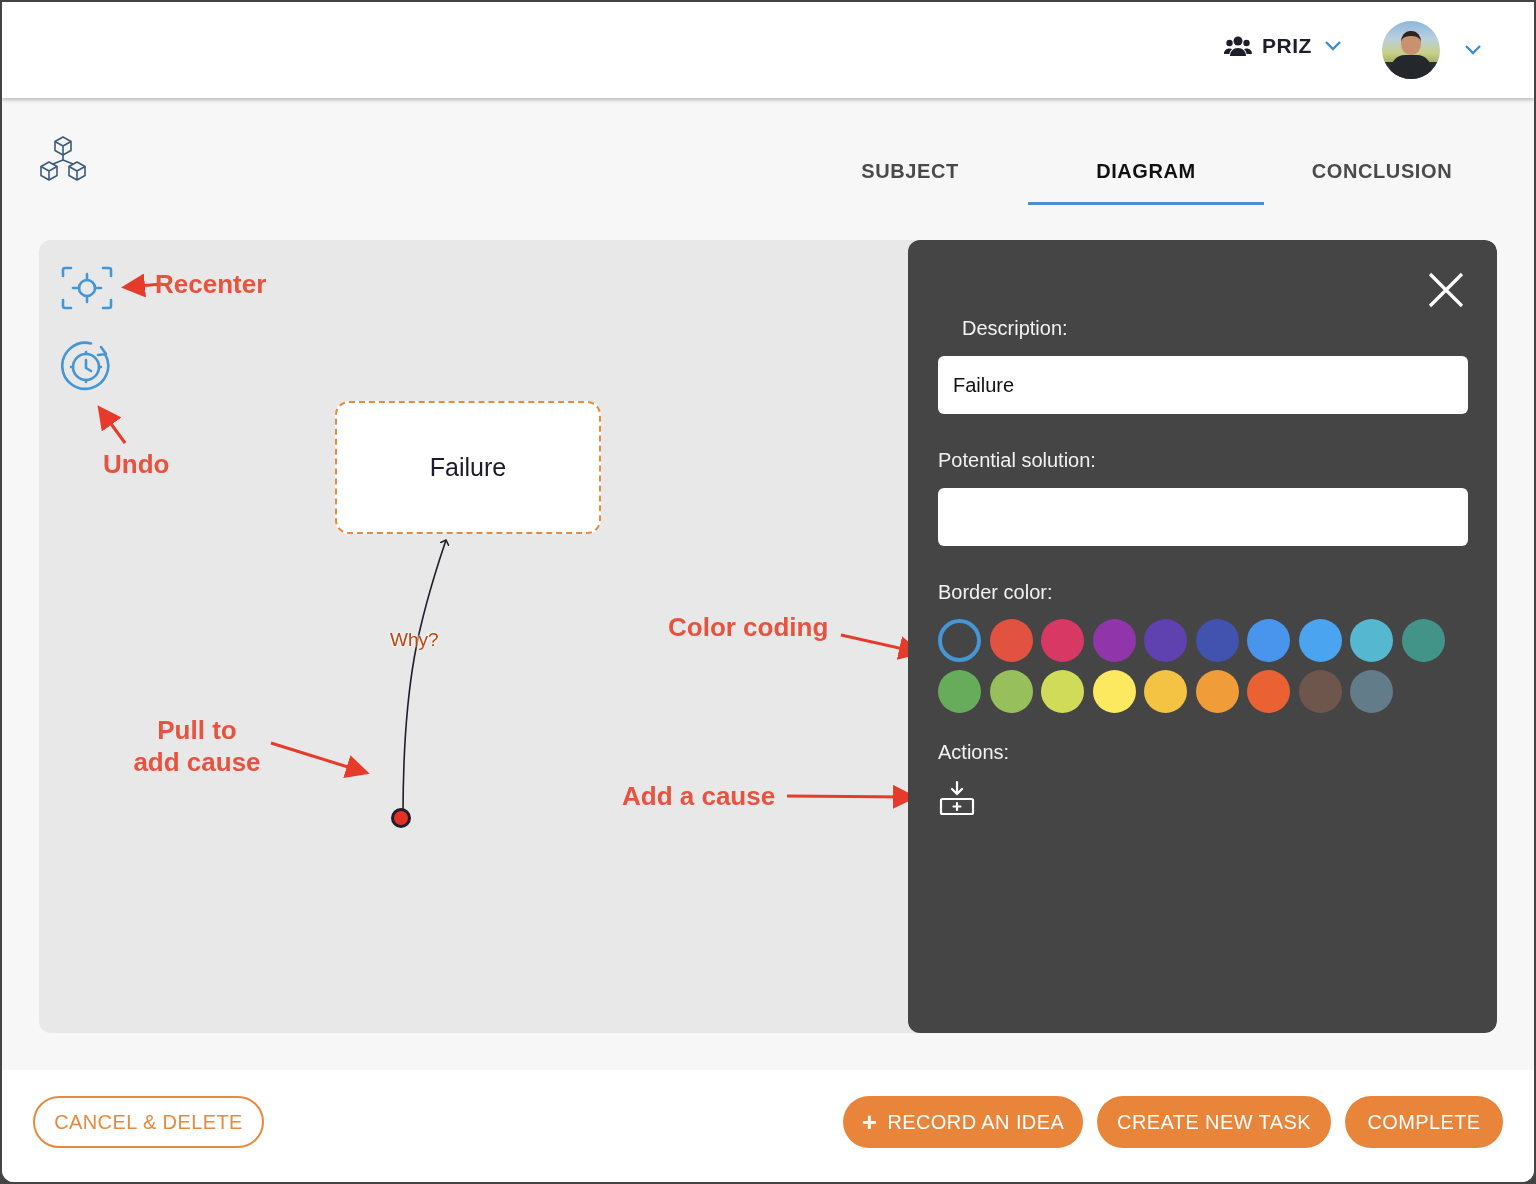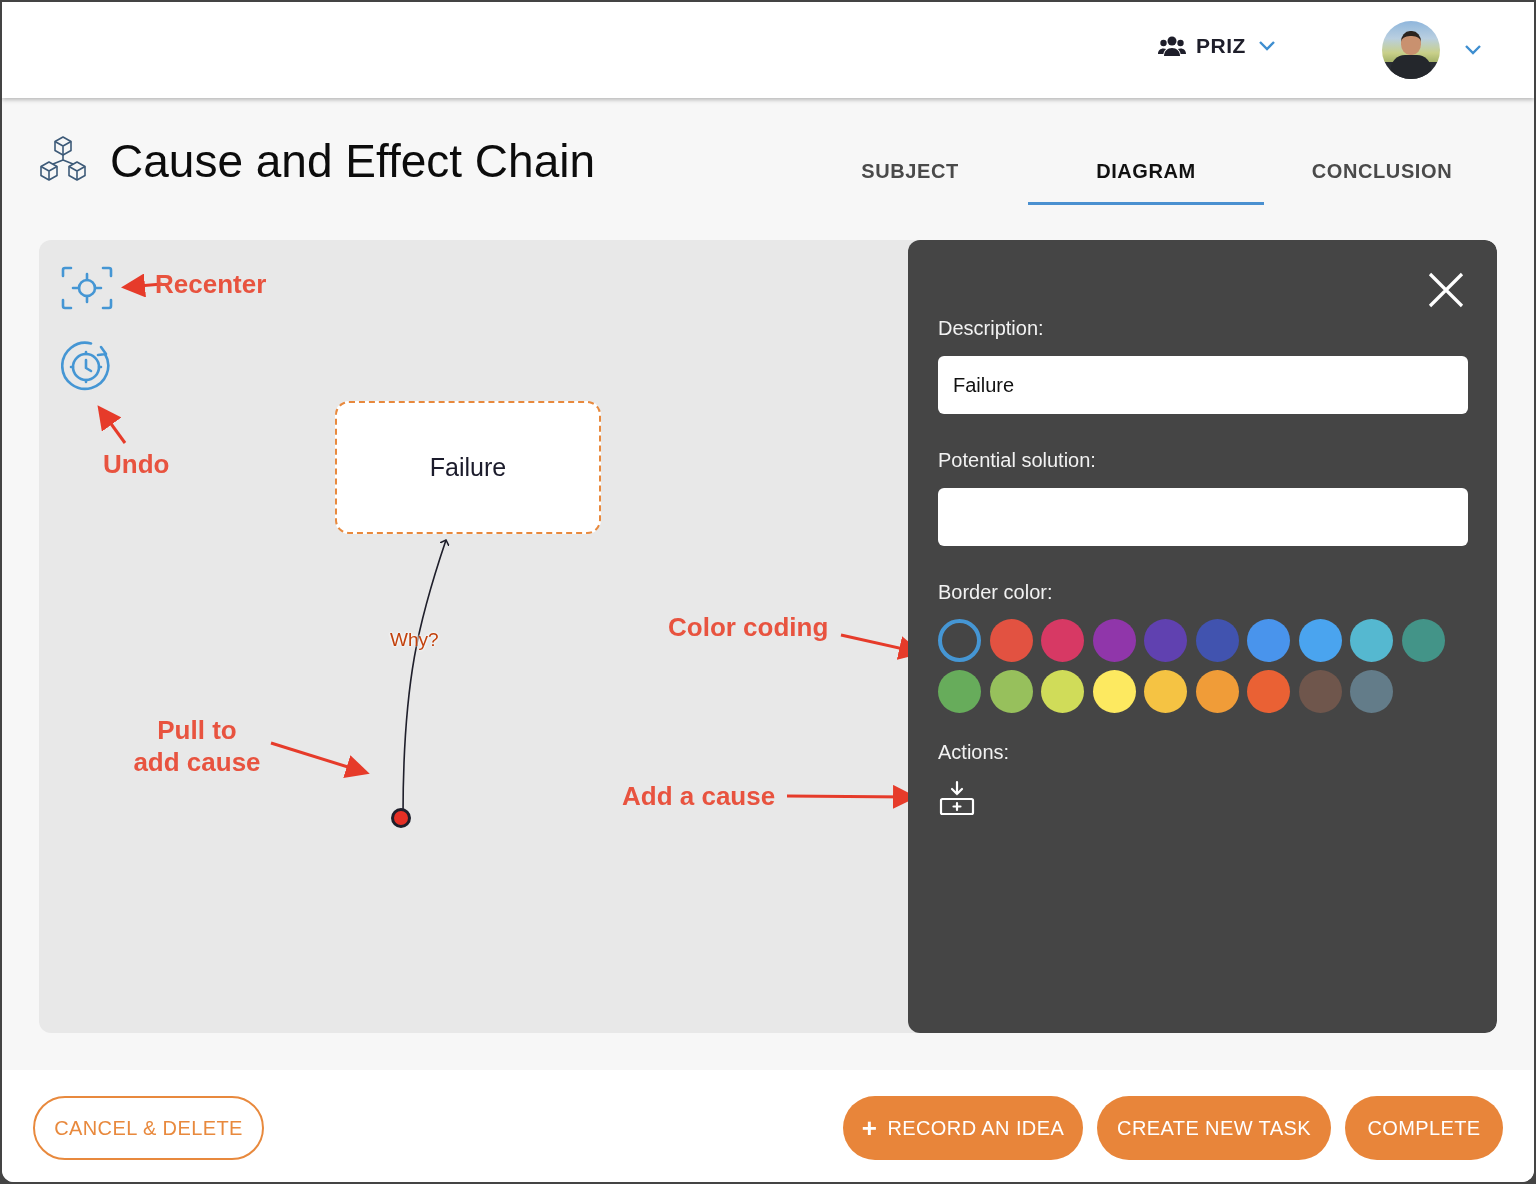--- a/index.html
+++ b/index.html
@@ -12,21 +12,21 @@
   
   .topbar {
     position: absolute; left: 0; top: 0; width: 1532px; height: 96px;
     background: #fff; box-shadow: 0 2px 4px rgba(0,0,0,0.25);
     z-index: 2;
   }
   .project-title {
     position: absolute; left: 47px; top: 35px; font-size: 23px; color: #1e1e2a;
   }
   .team {
-    position: absolute; left: 1156px; top: 32px; display: flex; align-items: center; cursor: pointer;
+    position: absolute; left: 1222px; top: 32px; display: flex; align-items: center; cursor: pointer;
   }
   .team-icon { width: 28px; height: 22px; margin-right: 10px; }
   .team-name { font-size: 21px; font-weight: bold; color: #1e1e2a; letter-spacing: 0.5px; }
   .chev { width: 18px; height: 12px; margin-left: 12px; }
   .avatar {
     position: absolute; left: 1380px; top: 19px; width: 58px; height: 58px; border-radius: 50%;
     background: radial-gradient(circle at 50% 45%, #c79a7b 0 12%, transparent 13%),
                 linear-gradient(180deg, #8fb6dc 0%, #b9cfe0 30%, #c9d08a 55%, #a7b46a 70%, #2a2d33 71%, #2a2d33 100%);
     overflow: hidden; cursor: pointer;
   }
@@ -91,21 +91,21 @@
     position: absolute; width: 43px; height: 43px; border-radius: 50%; cursor: pointer;
   }
   .swatch.selected { background: transparent; border: 4px solid #4596d4; }
   .add-cause { position: absolute; left: 30px; top: 540px; width: 38px; height: 40px; cursor: pointer; }
 
   
   .footer {
     position: absolute; left: 0; top: 1068px; width: 1532px; height: 112px; background: #fff;
   }
   .btn {
-    position: absolute; top: 26px; height: 64px; border-radius: 32px; font-size: 20px; letter-spacing: 0.4px;
+    position: absolute; top: 26px; height: 52px; border-radius: 32px; font-size: 20px; letter-spacing: 0.4px;
     display: flex; align-items: center; justify-content: center; cursor: pointer;
     font-family: "Liberation Sans", sans-serif;
   }
   .btn-outline { left: 31px; width: 231px; border: 2px solid #e8893d; color: #e8893d; background: #fff; }
   .btn-fill { background: #e8853a; color: #fff; border: none; }
   .btn-plus { font-size: 26px; font-weight: bold; margin-right: 10px; line-height: 1; }
 </style>
 </head>
 <body>
 
@@ -141,21 +141,20 @@
     <g fill="none" stroke="#3d5a78" stroke-width="1.6" stroke-linejoin="round">
       <path d="M25 2l8 4.5v9L25 20l-8-4.5v-9z"></path>
         <path d="M17 6.5l8 4.5 8-4.5M25 11v9"></path>
       <path d="M25 20v5M25 25l-10 4M25 25l10 4"></path>
       <path d="M11 27l8 4.5v9L11 45l-8-4.5v-9z"></path>
         <path d="M3 31.5l8 4.5 8-4.5M11 36v9"></path>
       <path d="M39 27l8 4.5v9L39 45l-8-4.5v-9z"></path>
         <path d="M31 31.5l8 4.5 8-4.5M39 36v9"></path>
     </g>
   </svg>
-  <div class="page-title">Cause and Effect Chain</div>
 
   <div class="tabs">
     <div class="tab" style="left:0;width:236px;">SUBJECT</div>
     <div class="tab active" style="left:236px;width:236px;">DIAGRAM</div>
     <div class="tab" style="left:472px;width:236px;">CONCLUSION</div>
     <div class="tab-underline"></div>
   </div>
 
   <div class="canvas">
 
@@ -213,21 +212,21 @@
       <span>Failure</span>
     </div>
     <div class="why">Why?</div>
     <div class="handle"></div>
 
     <div class="panel">
       <svg class="close" viewBox="0 0 40 40">
         <path d="M4 4L36 36M36 4L4 36" stroke="#fff" stroke-width="3.2"></path>
       </svg>
 
-      <div class="plabel" style="top:77px;">Description:</div>
+      <div class="plabel" style="top:77px;margin-left:24px;">Description:</div>
       <input class="pinput" style="top: 116px;" type="text" value="Failure">
 
       <div class="plabel" style="top:209px;">Potential solution:</div>
       <input class="pinput" style="top: 248px;" type="text" value="">
 
       <div class="plabel" style="top:341px;">Border color:</div>
 
       <div class="swatches">
         <div class="swatch selected" style="left:0;top:0;"></div>
         <div class="swatch" style="left:51.5px;top:0;background:#e25241;"></div>

